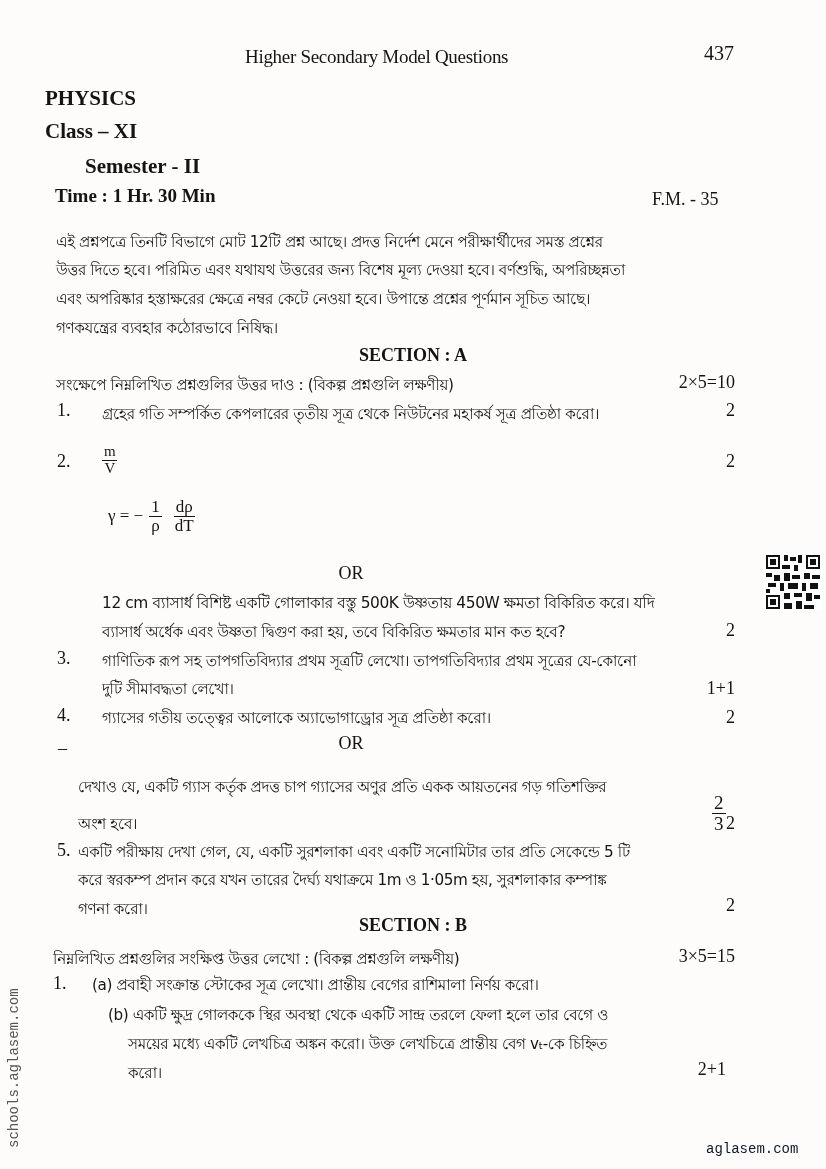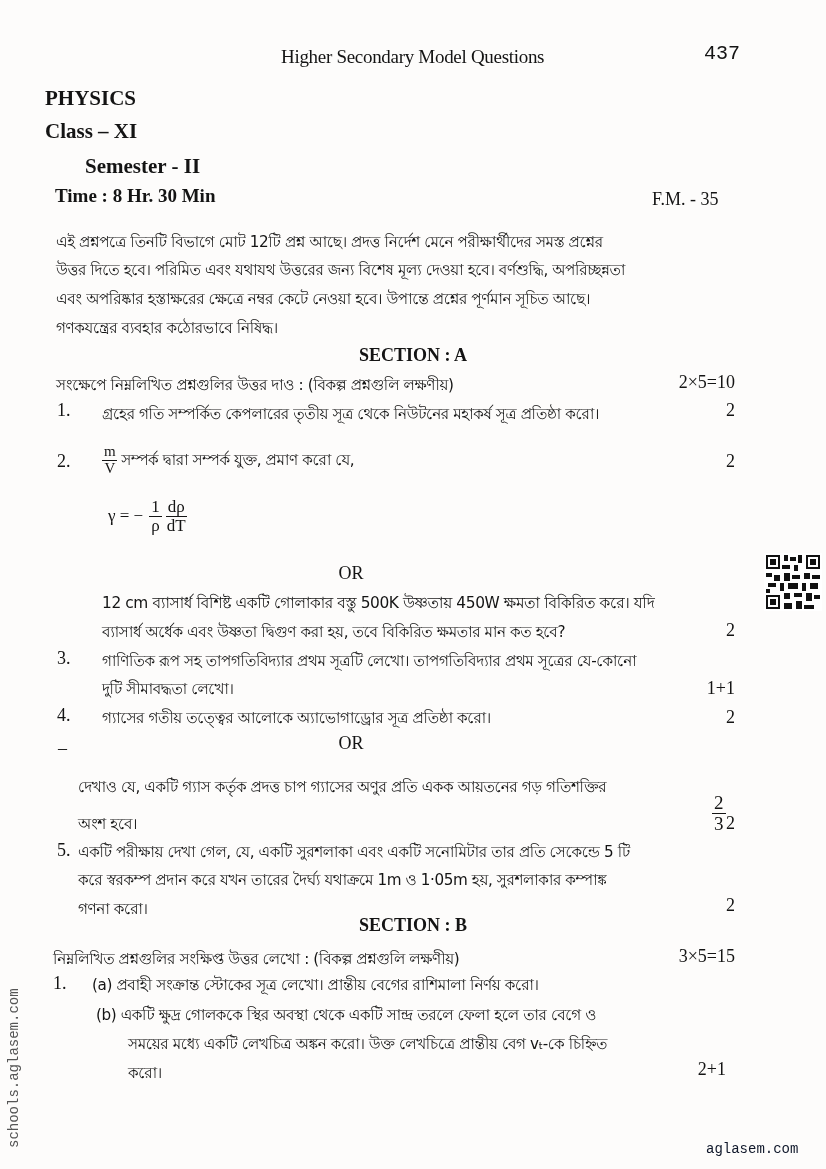--- a/index.html
+++ b/index.html
@@ -13,26 +13,24 @@
       position: relative;
       overflow: hidden;
       font-family: "Liberation Serif", "DejaVu Serif", serif;
       color: #141414;
     }
     .abs { position: absolute; }
     .running-head {
       left: 245px; top: 46px;
       font-size: 19px;
       letter-spacing: -0.3px;
-      margin-left: 36px;
     }
     .page-num {
       left: 704px; top: 42px;
       font-size: 20px;
-      font-family: Liberation Mono, monospace;
     }
     .title {
       left: 0; width: 826px; text-align: left;
       font-weight: bold;
       margin-left: 45px;
     }
     .t-physics { top: 86px; font-size: 21px; }
     .t-class { top: 119px; font-size: 21px; }
     .t-sem { top: 154px; font-size: 21px; padding-left: 40px; }
     .meta-left {
@@ -112,21 +110,21 @@
   </style>
 </head>
 <body>
 
 <div class="abs running-head">Higher Secondary Model Questions</div>
 <div class="abs page-num">437</div>
 
 <div class="abs title t-physics">PHYSICS</div>
 <div class="abs title t-class">Class – XI</div>
 <div class="abs title t-sem">Semester - II</div>
-<div class="abs meta-left">Time : 8 Hr. 30 Min</div>
+<div class="abs meta-left">Time : 1 Hr. 30 Min</div>
 <div class="abs meta-right">F.M. - 35</div>
 
 <div>
   <div class="abs bn instr-line" style="top:230px">এই প্রশ্নপত্রে তিনটি বিভাগে মোট 12টি প্রশ্ন আছে। প্রদত্ত নির্দেশ মেনে পরীক্ষার্থীদের সমস্ত প্রশ্নের</div>
   <div class="abs bn instr-line" style="top:258px">উত্তর দিতে হবে। পরিমিত এবং যথাযথ উত্তরের জন্য বিশেষ মূল্য দেওয়া হবে। বর্ণশুদ্ধি, অপরিচ্ছন্নতা</div>
   <div class="abs bn instr-line" style="top:287px">এবং অপরিষ্কার হস্তাক্ষরের ক্ষেত্রে নম্বর কেটে নেওয়া হবে। উপান্তে প্রশ্নের পূর্ণমান সূচিত আছে।</div>
   <div class="abs bn instr-line" style="top:316px">গণকযন্ত্রের ব্যবহার কঠোরভাবে নিষিদ্ধ।</div>
 </div>
 
 <div class="abs section-head" style="top:345px">SECTION : A</div>
@@ -136,31 +134,30 @@
 <div class="abs qnum" style="top:400px">1.</div>
 <div class="abs bn qtext" style="top:402px">গ্রহের গতি সম্পর্কিত কেপলারের তৃতীয় সূত্র থেকে নিউটনের মহাকর্ষ সূত্র প্রতিষ্ঠা করো।</div>
 <div class="abs marks" style="left:645px; top:400px">2</div>
 
 <div class="abs qnum" style="top:451px">2.</div>
 <div class="abs bn qtext" style="top:444px; display:flex; align-items:center; gap:4px;">
   <span class="frac">
     <span class="num">m</span>
     <span class="den">V</span>
   </span>
-  <span>সম্পর্ক দ্বারা সম্পর্ক যুক্ত, প্রমাণ করো যে,</span>
 </div>
 <div class="abs marks" style="left:645px; top:451px">2</div>
 
 <div class="abs formula">
   <span class="math">γ = −</span>
   <span class="frac">
     <span class="num">1</span>
     <span class="den">ρ</span>
   </span>
-  <span class="frac" style="margin-left:0">
+  <span class="frac" style="margin-left:8px">
     <span class="num">dρ</span>
     <span class="den">dT</span>
   </span>
 </div>
 
 <div class="abs or" style="top:563px">OR</div>
 <div class="abs bn" style="left:102px; top:591px; font-size:15.4px">12 cm ব্যাসার্ধ বিশিষ্ট একটি গোলাকার বস্তু 500K উষ্ণতায় 450W ক্ষমতা বিকিরিত করে। যদি</div>
 <div class="abs bn" style="left:102px; top:620px">ব্যাসার্ধ অর্ধেক এবং উষ্ণতা দ্বিগুণ করা হয়, তবে বিকিরিত ক্ষমতার মান কত হবে?</div>
 <div class="abs marks" style="left:645px; top:620px">2</div>
 
@@ -188,21 +185,21 @@
 <div class="abs bn" style="left:78px; top:868px">করে স্বরকম্প প্রদান করে যখন তারের দৈর্ঘ্য যথাক্রমে 1m ও 1·05m হয়, সুরশলাকার কম্পাঙ্ক</div>
 <div class="abs bn" style="left:78px; top:897px">গণনা করো।</div>
 <div class="abs marks" style="left:645px; top:895px">2</div>
 
 <div class="abs section-head" style="top:915px">SECTION : B</div>
 <div class="abs bn" style="left:53px; top:947px">নিম্নলিখিত প্রশ্নগুলির সংক্ষিপ্ত উত্তর লেখো : (বিকল্প প্রশ্নগুলি লক্ষণীয়)</div>
 <div class="abs marks" style="left:645px; top:946px">3×5=15</div>
 
 <div class="abs qnum" style="left:53px; top:973px">1.</div>
 <div class="abs bn" style="left:92px; top:973px">(a) প্রবাহী সংক্রান্ত স্টোকের সূত্র লেখো। প্রান্তীয় বেগের রাশিমালা নির্ণয় করো।</div>
-<div class="abs bn" style="left:96px; top:1003px">(b) একটি ক্ষুদ্র গোলককে স্থির অবস্থা থেকে একটি সান্দ্র তরলে ফেলা হলে তার বেগে ও</div>
+<div class="abs bn" style="left:108px; top:1003px">(b) একটি ক্ষুদ্র গোলককে স্থির অবস্থা থেকে একটি সান্দ্র তরলে ফেলা হলে তার বেগে ও</div>
 <div class="abs bn" style="left:128px; top:1032px">সময়ের মধ্যে একটি লেখচিত্র অঙ্কন করো। উক্ত লেখচিত্রে প্রান্তীয় বেগ vₜ-কে চিহ্নিত</div>
 <div class="abs bn" style="left:128px; top:1061px">করো।</div>
 <div class="abs marks" style="left:636px; top:1059px">2+1</div>
 
 <div class="abs qr">
   <svg width="58" height="58" viewBox="0 0 29 29" shape-rendering="crispEdges">
     <rect width="29" height="29" fill="#fff"></rect>
     <g fill="#111">
       <rect x="1" y="1" width="7" height="7"></rect>
         <rect x="2" y="2" width="5" height="5" fill="#fff"></rect>

